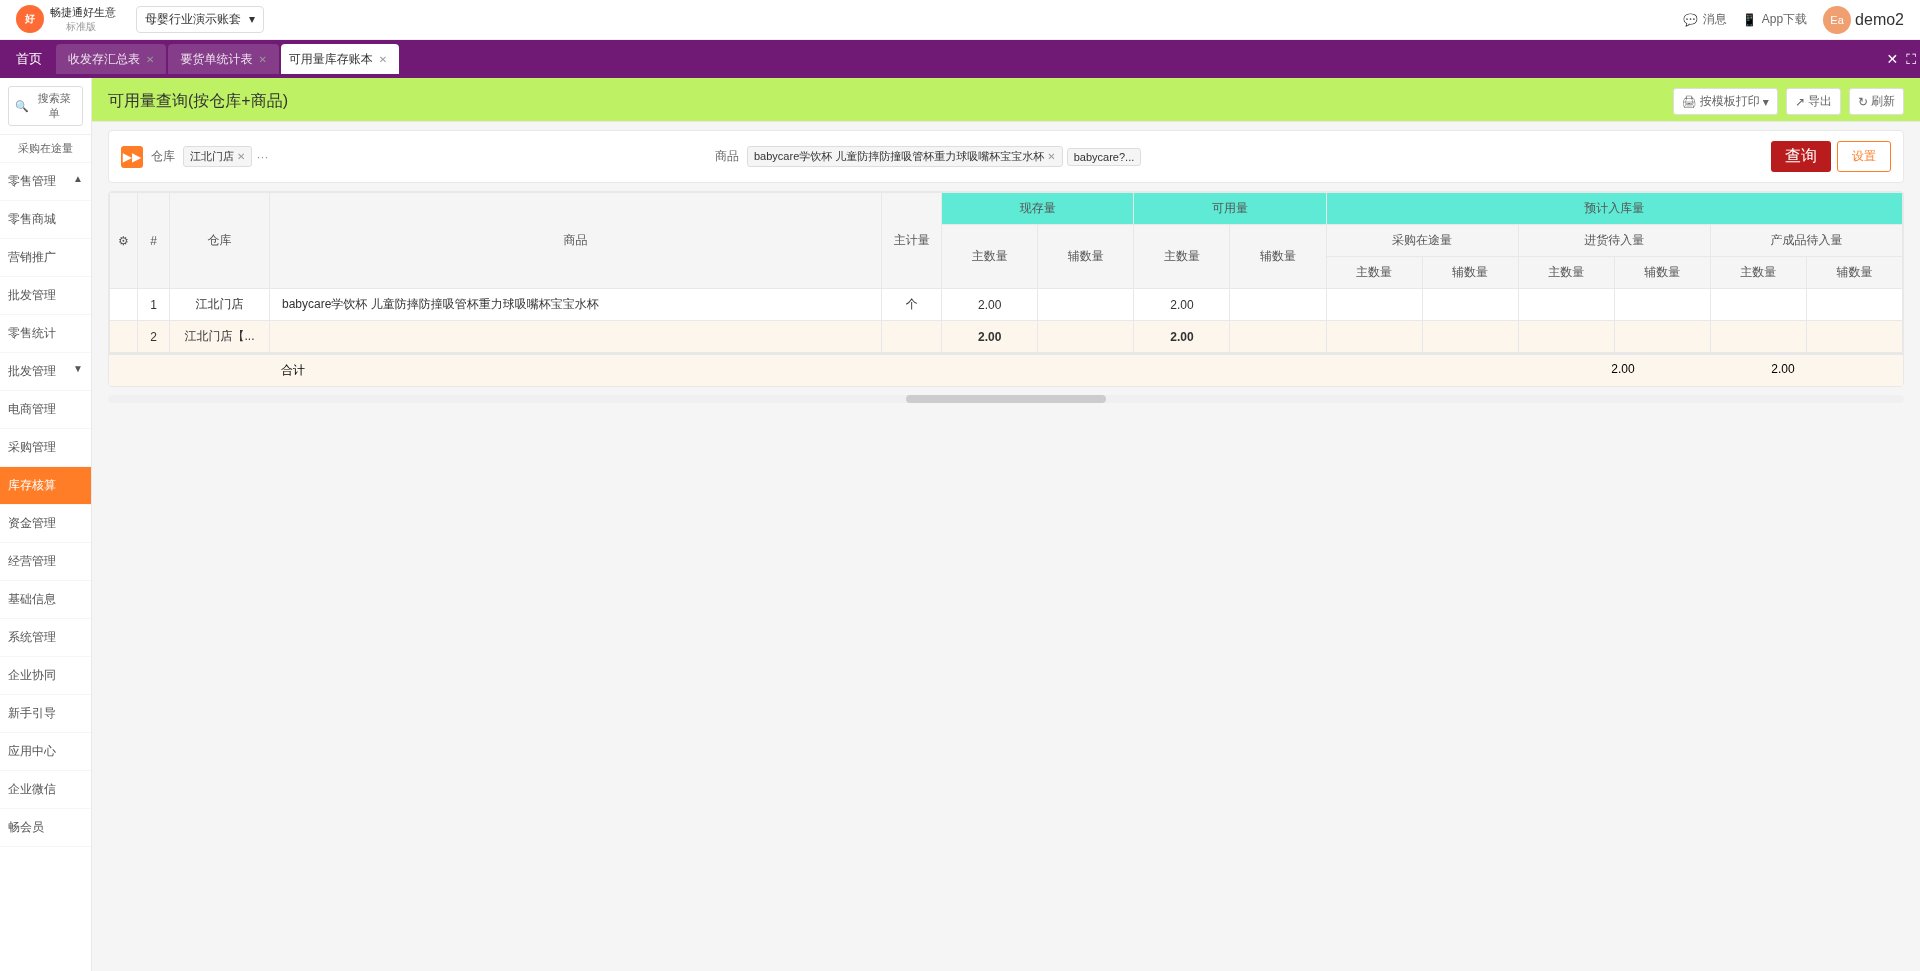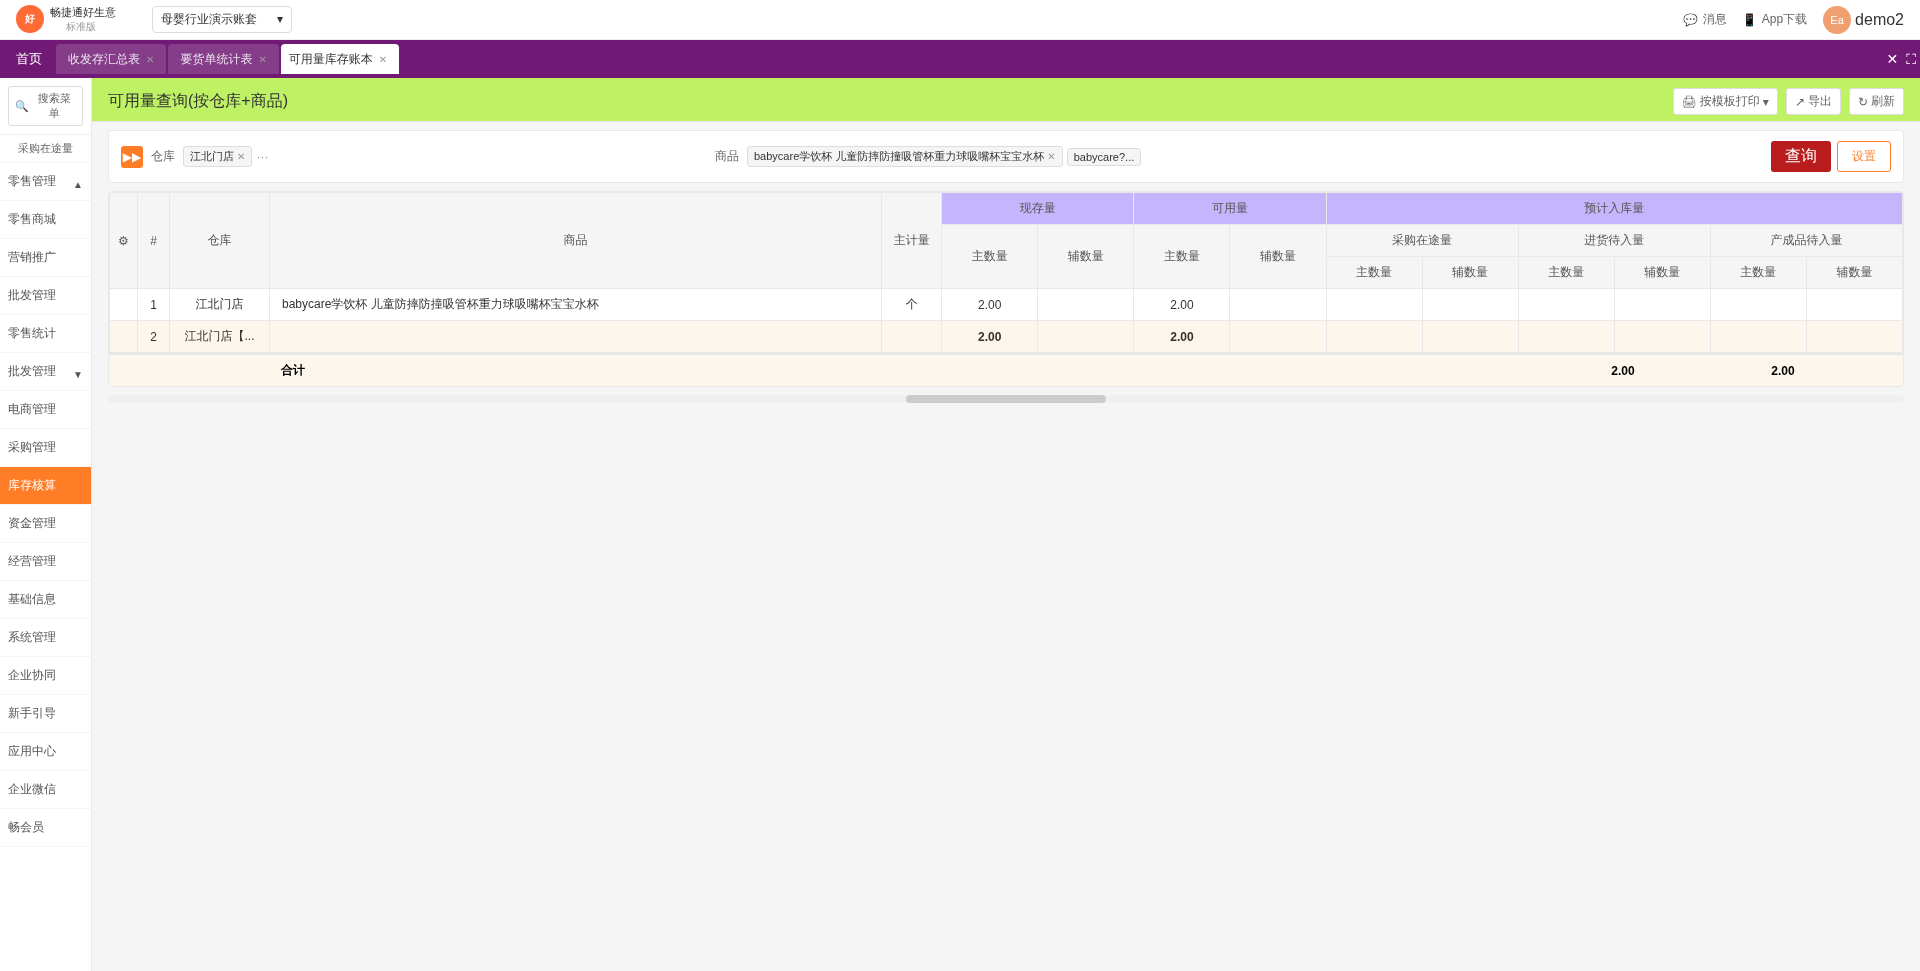--- a/index.html
+++ b/index.html
@@ -14,21 +14,21 @@
       justify-content: space-between;
       padding: 0 16px;
       border-bottom: 1px solid #eee;
       flex-shrink: 0;
     }
     .top-bar-left { display: flex; align-items: center; gap: 8px; }
     .logo-area { display: flex; align-items: center; gap: 6px; }
     .logo-icon { width: 28px; height: 28px; background: #ff6b35; border-radius: 50%; display: flex; align-items: center; justify-content: center; color: white; font-size: 10px; font-weight: bold; }
     .logo-text { font-size: 11px; color: #333; line-height: 1.3; }
     .logo-subtitle { font-size: 10px; color: #999; margin-left: 16px; }
-    .store-selector { display: flex; align-items: center; gap: 20px; border: 1px solid #ddd; border-radius: 4px; padding: 4px 8px; font-size: 12px; color: #333; cursor: pointer; background: #fff; margin-left: 28px; }
+    .store-selector { display: flex; align-items: center; gap: 8px; border: 1px solid #ddd; border-radius: 4px; padding: 4px 8px; font-size: 12px; color: #333; cursor: pointer; background: #fff; margin-left: 12px; }
     .top-bar-right { display: flex; align-items: center; gap: 16px; }
     .top-bar-action { display: flex; align-items: center; gap: 4px; color: #666; font-size: 12px; cursor: pointer; }
     .user-avatar { width: 28px; height: 28px; border-radius: 50%; background: #f0a070; display: flex; align-items: center; justify-content: center; color: white; font-size: 11px; overflow: hidden; }
     .user-name { font-size: 16px; color: #333; }
 
     
     .tab-bar {
       height: 38px;
       background: #701a75;
       display: flex;
@@ -77,21 +77,21 @@
     .sidebar-search-btn { width: 100%; background: #fff; border: 1px solid #ddd; border-radius: 3px; padding: 4px 6px; font-size: 11px; color: #666; cursor: pointer; display: flex; align-items: center; gap: 4px; }
     .sidebar-nav-btn { padding: 6px 8px; font-size: 11px; color: #666; cursor: pointer; border-bottom: 1px solid #f5f5f5; text-align: center; }
     .sidebar-menu-item {
       padding: 10px 8px;
       font-size: 12px;
       color: #555;
       cursor: pointer;
       border-bottom: 1px solid #f5f5f5;
       text-align: center;
       display: flex;
-      align-items: flex-end;
+      align-items: flex-start;
       justify-content: space-between;
     }
     .sidebar-menu-item.active { background: #ff7d26; color: white; }
     .sidebar-menu-item .arrow { font-size: 10px; }
 
     
     .content-area { flex: 1; overflow-y: auto; background: #f5f5f5; }
     .page-header {
       background: #bef264;
       padding: 10px 16px 6px;
@@ -132,21 +132,21 @@
     table { width: 100%; border-collapse: collapse; font-size: 12px; }
     thead tr th {
       background: #f5f5f5;
       border: 1px solid #e8e8e8;
       padding: 7px 8px;
       text-align: center;
       color: #555;
       font-weight: 500;
       white-space: nowrap;
     }
-    .th-group { background: #c4b5fd; }
+    .th-group { background: #5eead4; }
     tbody tr td {
       border: 1px solid #e8e8e8;
       padding: 7px 8px;
       text-align: center;
       color: #333;
     }
     tbody tr.summary-row { background: #fdf6ec; font-weight: 500; }
     .gear-cell { color: #999; cursor: pointer; }
 
     
@@ -387,21 +387,21 @@
             <td></td>
             <td></td>
             <td></td>
             <td></td>
             <td></td>
             <td></td>
           </tr>
         </tbody>
       </table>
 
-      <div style="background:#fdf6ec; border-top: 2px solid #e8e8e8; padding: 7px 0; display:flex; align-items:center; font-size:12px; font-weight:700;">
+      <div style="background:#fdf6ec; border-top: 2px solid #e8e8e8; padding: 7px 0; display:flex; font-size:12px; font-weight:400;">
         <div style="width:28px;"></div>
         <div style="width:32px;"></div>
         <div style="width:100px;"></div>
         <div style="flex:1; padding-left:12px;">合计</div>
         <div style="width:60px; text-align:center;"></div>
         <div style="width:80px; text-align:center;">2.00</div>
         <div style="width:80px; text-align:center;"></div>
         <div style="width:80px; text-align:center;">2.00</div>
         <div style="width:80px; text-align:center;"></div>
       </div>

